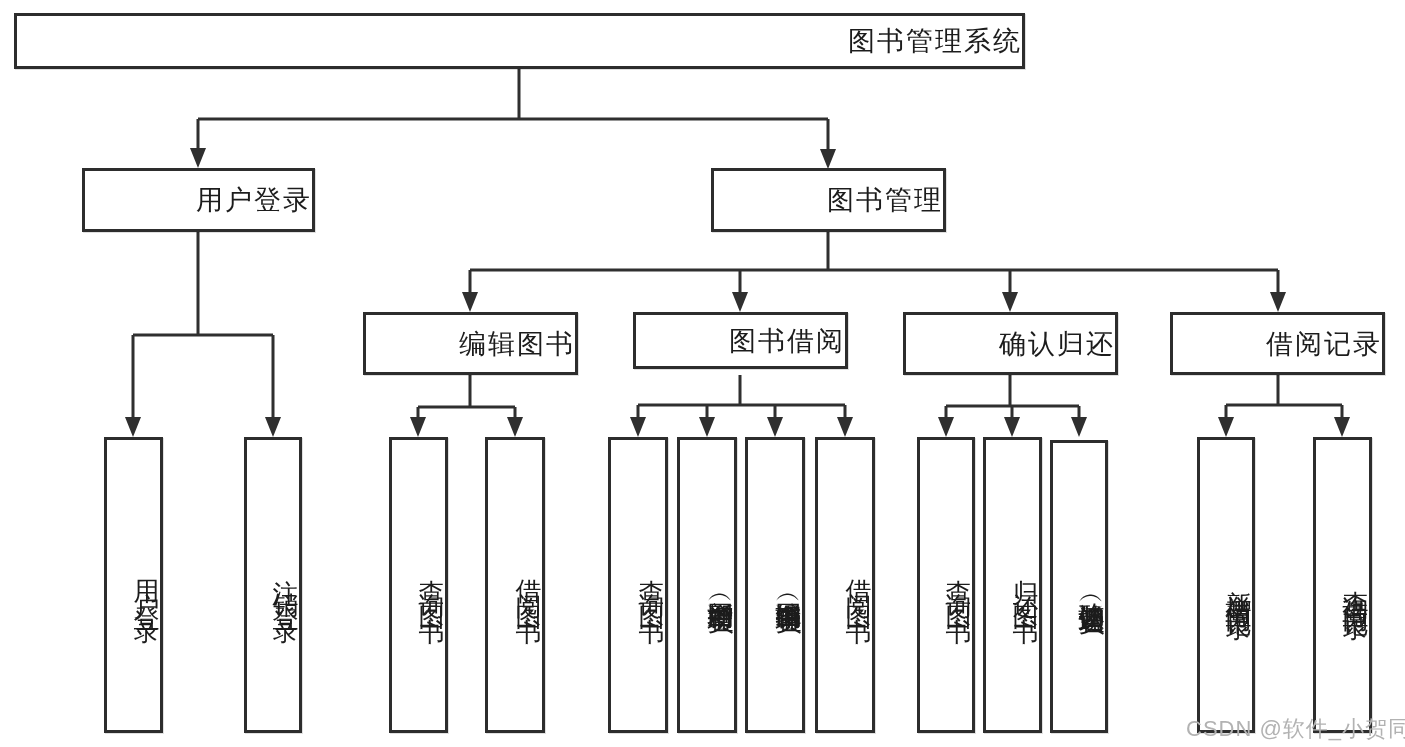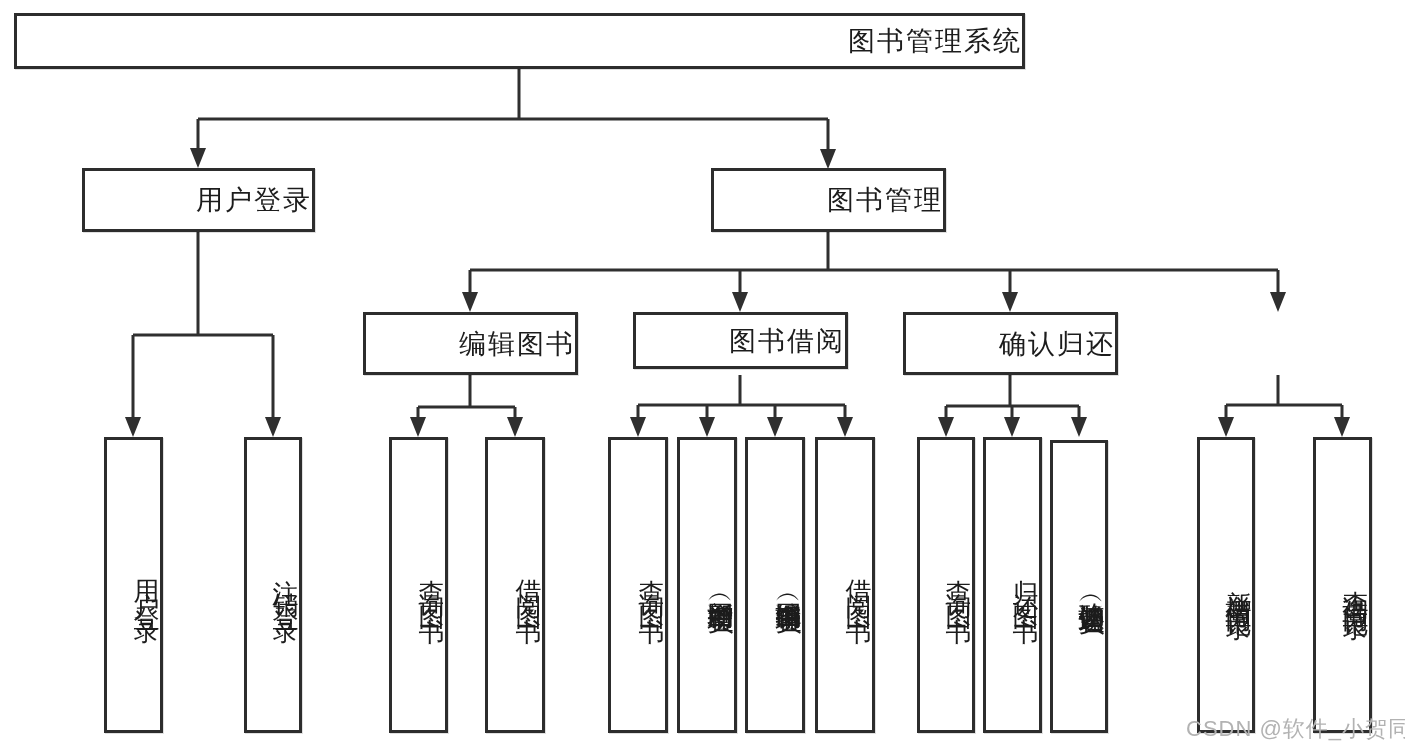--- a/index.html
+++ b/index.html
@@ -106,20 +106,23 @@
 
   <div class="box" style="left:363px; top:312px; width:215px; height:63px;">
     <span class="hlabel">编辑图书</span>
   </div>
   <div class="box" style="left:633px; top:312px; width:215px; height:57px;">
     <span class="hlabel">图书借阅</span>
   </div>
   <div class="box" style="left:903px; top:312px; width:215px; height:63px;">
     <span class="hlabel">确认归还</span>
   </div>
+  <div class="box" style="left:1170px; top:312px; width:215px; height:63px;">
+    <span class="hlabel">借阅记录</span>
+  </div>
 
   <div class="box" style="left:104px; top:437px; width:59px; height:296px;">
     <span class="vlabel ls-l">用户登录</span>
   </div>
   <div class="box" style="left:244px; top:437px; width:58px; height:296px;">
     <span class="vlabel ls-l">注销登录</span>
   </div>
 
   <div class="box" style="left:389px; top:437px; width:59px; height:296px;">
     <span class="vlabel ls-l">查询图书</span>

